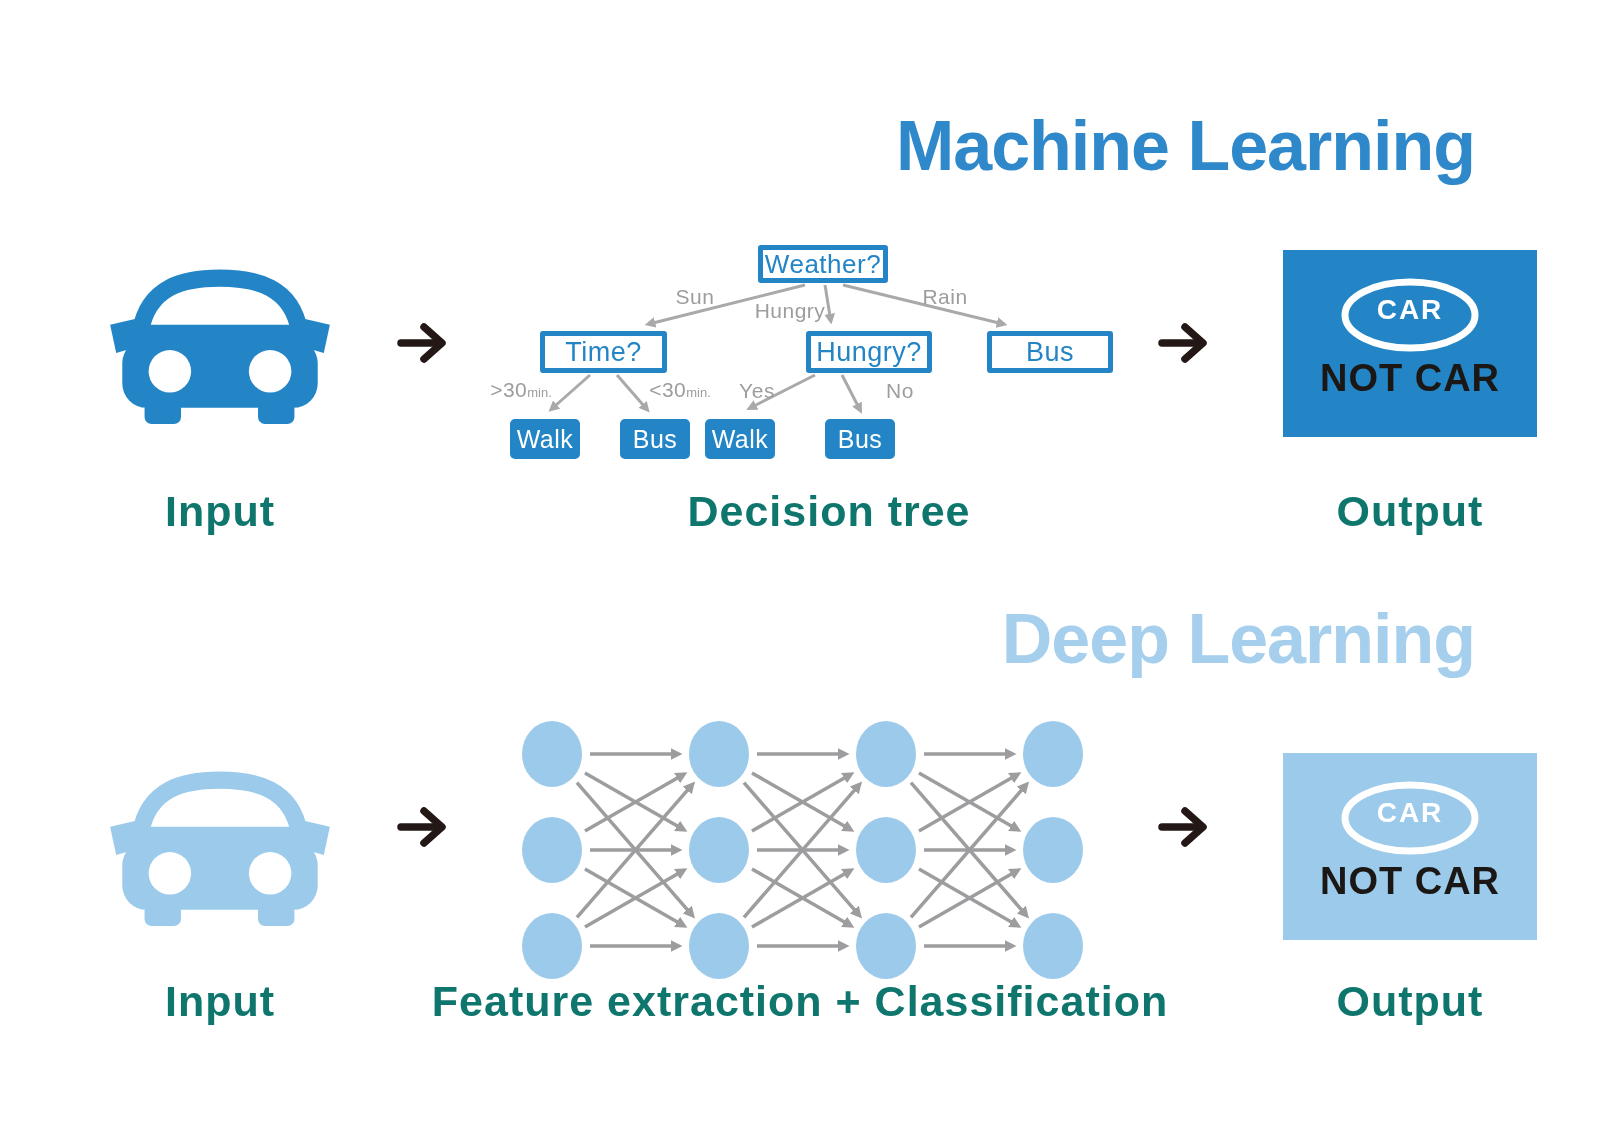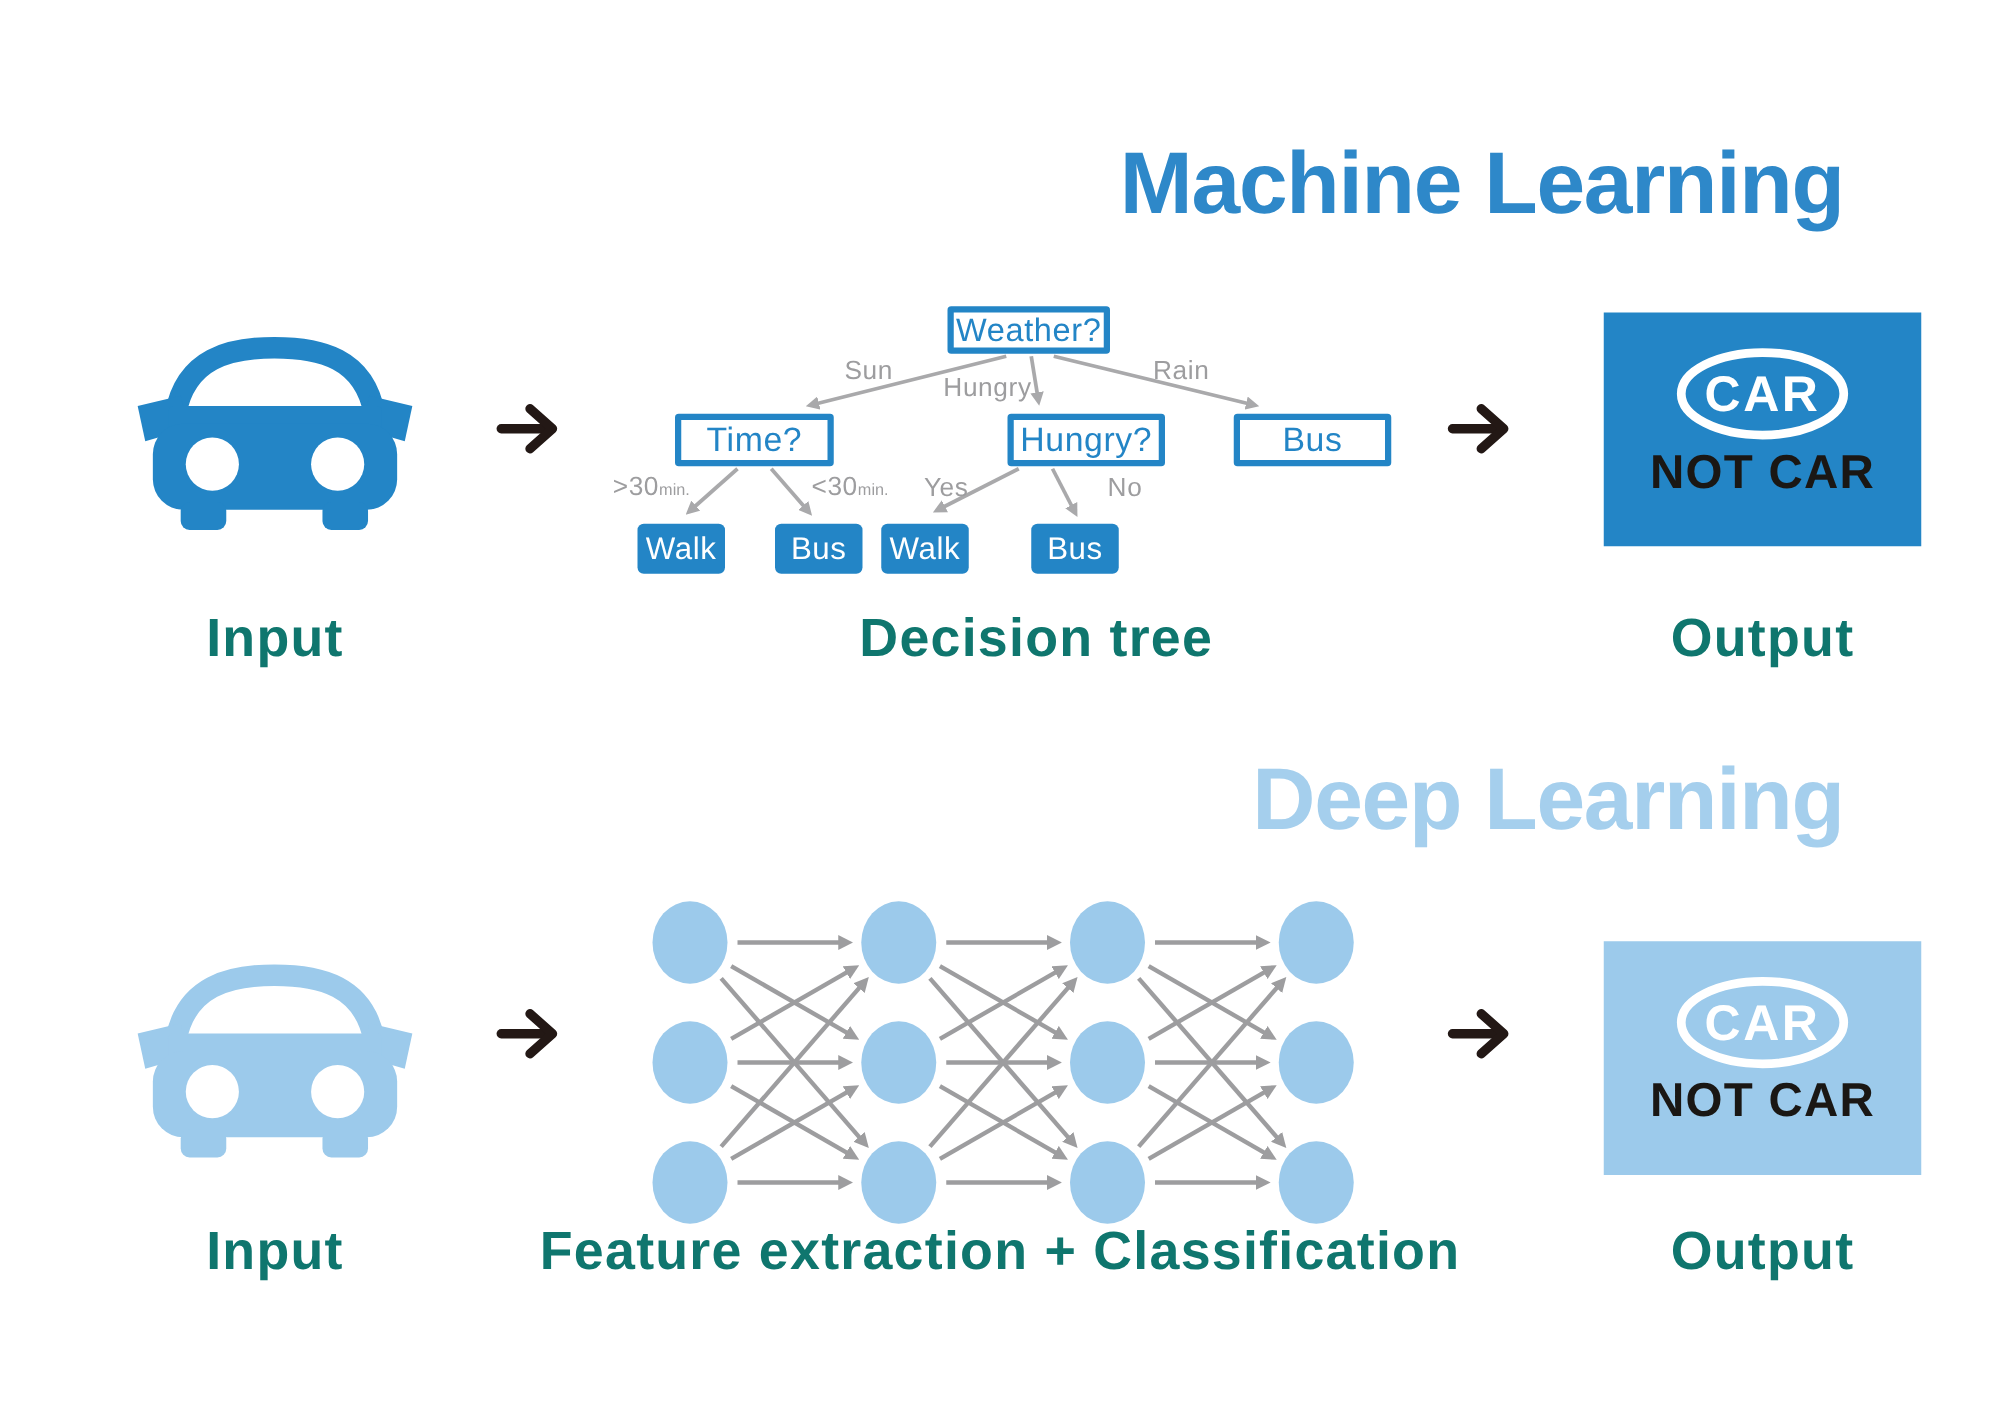--- a/index.html
+++ b/index.html
@@ -34,21 +34,21 @@
     transform:translate(-50%,-50%);
   }
   .tlabel .unit{font-size:13px;letter-spacing:0;}
   
   .stamp{width:254px;height:187px;left:1283px;}
   .stamp.s-blue{background:#2385C6;}
   .stamp.s-light{background:#9CCAEB;}
   .stamp .oval{position:absolute;left:0;top:0;width:254px;height:130px;}
   .stamp .car-word{
     position:absolute;left:0;top:44px;width:254px;text-align:center;
-    color:#ffffff;font-size:40px;font-weight:800;letter-spacing:2px;
+    color:#ffffff;font-size:28px;font-weight:800;letter-spacing:2px;
   }
   .stamp .notcar-word{
     position:absolute;left:0;top:107px;width:254px;text-align:center;
     color:#1A1714;font-size:38px;font-weight:800;letter-spacing:1px;white-space:nowrap;
   }
   .nn-edge{stroke:#9D9D9F;stroke-width:3.5;}
   .tree-edge{stroke:#A9A9AB;stroke-width:3;}
   .nn-node{fill:#9CCAEB;}
 </style>
 </head>

